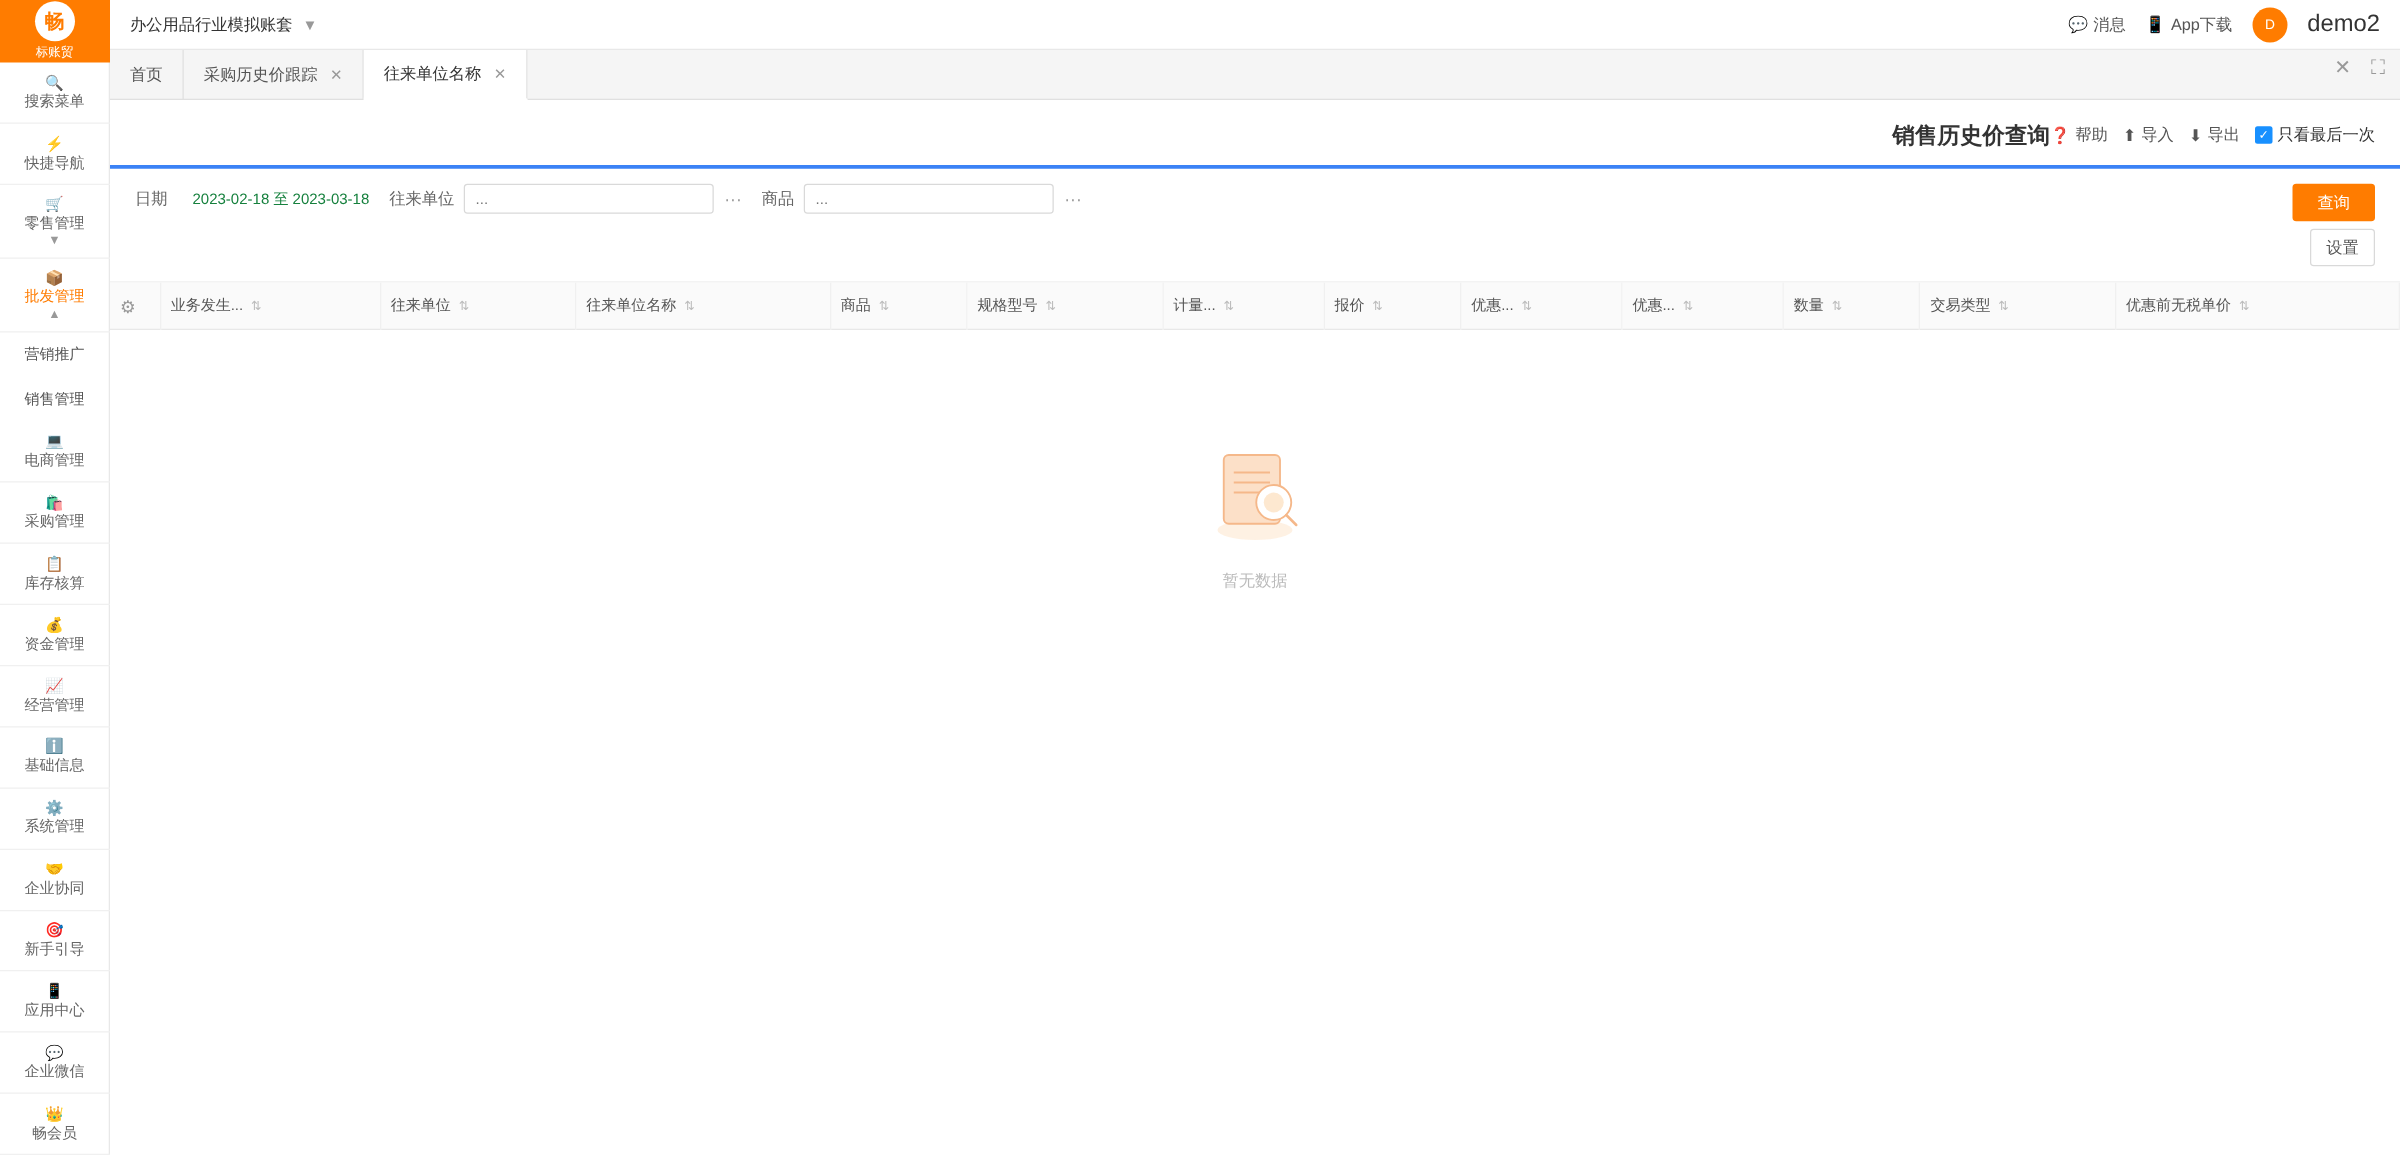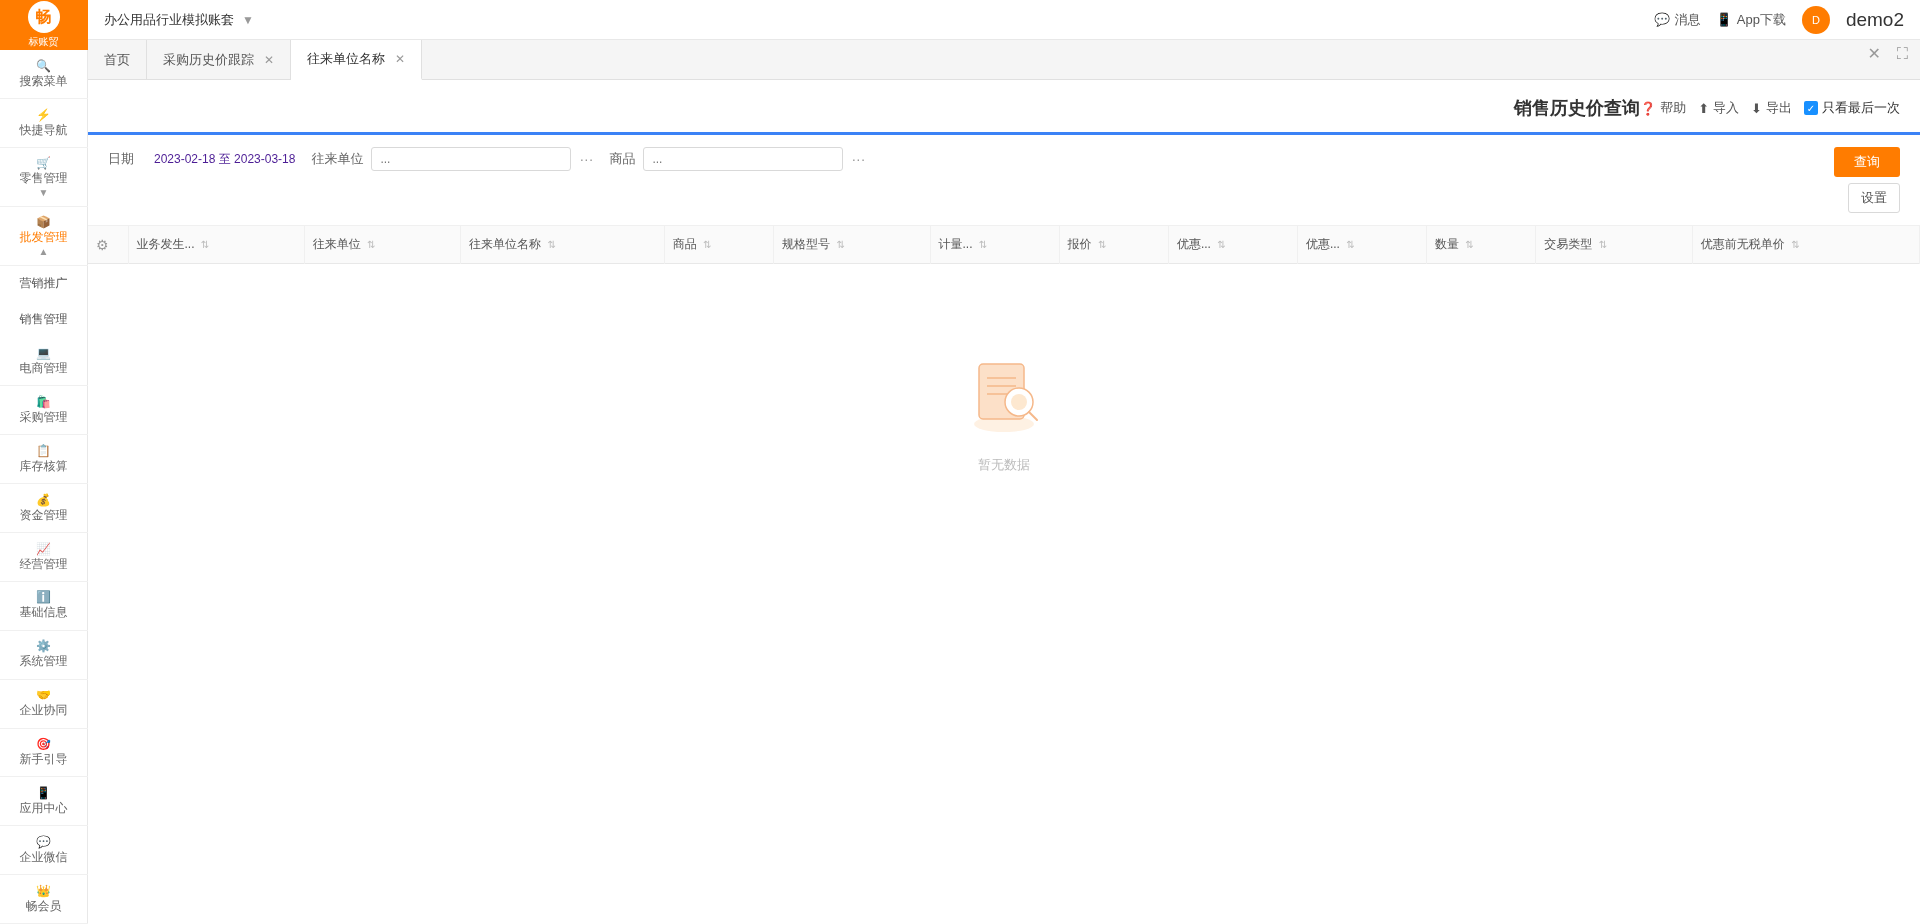--- a/index.html
+++ b/index.html
@@ -122,21 +122,21 @@
     }
     .filter-label { font-size: 13px; color: #666; }
     .date-btns { display: flex; align-items: center; gap: 4px; }
     .date-btn {
       padding: 3px 8px; border-radius: 3px; font-size: 12px;
       cursor: pointer; color: #555; border: 1px solid transparent;
     }
     .date-btn.active {
       background: #ff7c00; color: #fff; border-color: #ff7c00;
     }
-    .date-range { font-size: 12px; color: #4c1d95; margin-left: 4px; }
+    .date-range { font-size: 12px; color: #15803d; margin-left: 4px; }
     .filter-input-group {
       display: flex; align-items: center; gap: 8px;
     }
     .filter-input {
       border: 1px solid #d9d9d9; border-radius: 3px;
       padding: 4px 8px; font-size: 12px; color: #333;
       width: 200px; outline: none;
     }
     .filter-dots { color: #999; font-size: 14px; cursor: pointer; }
 

